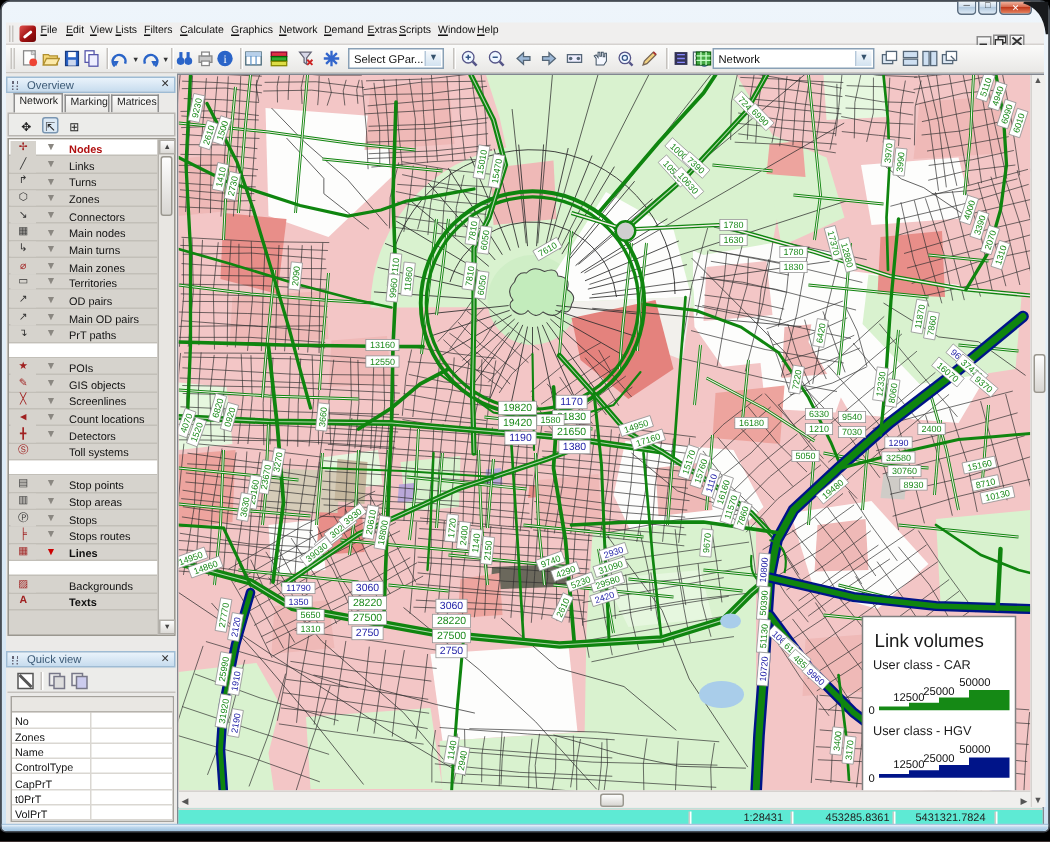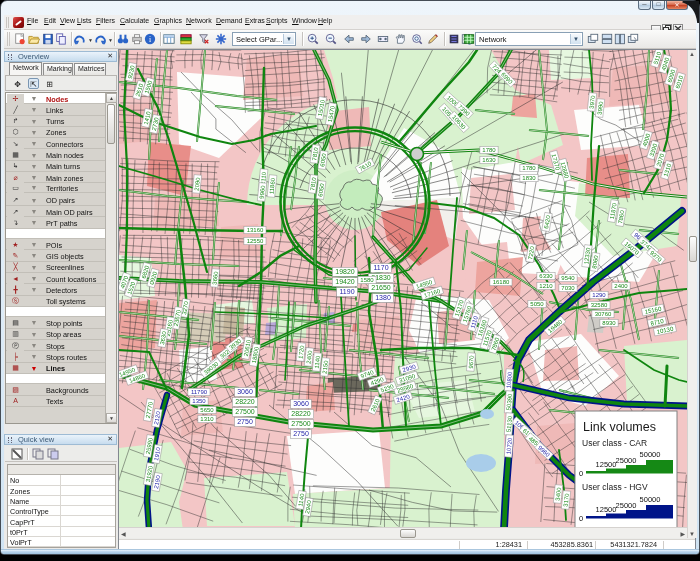--- a/index.html
+++ b/index.html
@@ -43,21 +43,21 @@
 .qr{position:absolute;left:0;right:0;height:10.3px;border-bottom:1px solid #dad7d2;font-size:7.2px;color:#111}
 .qr .l{position:absolute;left:2px;top:1.2px}
 .qr.hdr{background:#e9e7e3;border-bottom:1px solid #b5b2ac}
 .qvsep{position:absolute;top:0;bottom:0;left:52px;width:1px;background:#dad7d2}
 #maparea{position:absolute;left:117px;top:48px;right:3px;height:502px;background:#ececea;border:1px solid #828790}
 #mapview{position:absolute;left:0;top:0;width:568px;height:477px;overflow:hidden;background:#f5cbca}
 #vscroll{position:absolute;left:568px;top:0;width:10px;height:488px;background:#f0efed;border-left:1px solid #d5d2cf}
 #hscroll{position:absolute;left:0;top:477px;width:568px;height:11px;background:#f0efed;border-top:1px solid #d5d2cf}
 .thumb{position:absolute;background:linear-gradient(#fdfdfd,#d8d6d2);border:1px solid #9a978f;border-radius:2px}
 .scrollarr{position:absolute;font-size:6px;color:#555;text-align:center}
-#statusbar{position:absolute;left:0;right:0;top:489px;height:13px;background:#ffffff;border-top:1px solid #d9d6d2;font-size:7.3px;color:#222}
+#statusbar{position:absolute;left:0;right:0;top:489px;height:13px;background:#5eead4;border-top:1px solid #d9d6d2;font-size:7.3px;color:#222}
 .stcell{position:absolute;top:0px;text-align:right}
 .stsep{position:absolute;top:1px;bottom:1px;width:1px;background:#cfccc8;box-shadow:1px 0 0 #fff}
 #botglass{position:absolute;left:0;right:0;bottom:0;height:5px;background:linear-gradient(#e8f2fa,#bcd6ec 40%,#9cc0dd);border-radius:0 0 4px 4px;border-top:1px solid #aac6de}
 </style></head><body>
 <div id="win">
     <div class="wbtn" style="left:637px;width:13px">
       <div class="glyph" style="top:0px;font-size:6px">─</div>
     </div>
     <div class="wbtn" style="left:651px;width:13px">
       <div class="glyph" style="font-size:6px">□</div>
@@ -348,21 +348,21 @@
         <div class="lr" style="top:269.6px;">
           <span class="ic" style="color:#a02020">▦</span>
           <span class="fn" style="color:#c00">▼</span>
           <span class="tx" style=" font-weight:bold;">Lines</span>
         </div>
         <div class="gaprow" style="top:280.9px;height:10px"></div>
         <div class="lr" style="top:291.4px;">
           <span class="ic" style="color:#a02020">▨</span>
           <span class="tx" style="">Backgrounds</span>
         </div>
-        <div class="lr" style="top:302.7px;">
+        <div class="lr" style="top:302.7px;font-weight:bold;">
           <span class="ic" style="color:#a02020">A</span>
           <span class="tx" style="">Texts</span>
         </div>
         <div id="ovscroll">
           <div class="sbarrow" style="top:0">▲</div>
           <div class="thumb" style="left:1px;right:1px;top:11px;height:40px"></div>
           <div class="sbarrow" style="bottom:0">▼</div>
         </div>
       </div>
       <div class="paneh" style="top:385px"><div class="pin"></div>Quick view<span class="px">✕</span></div>

